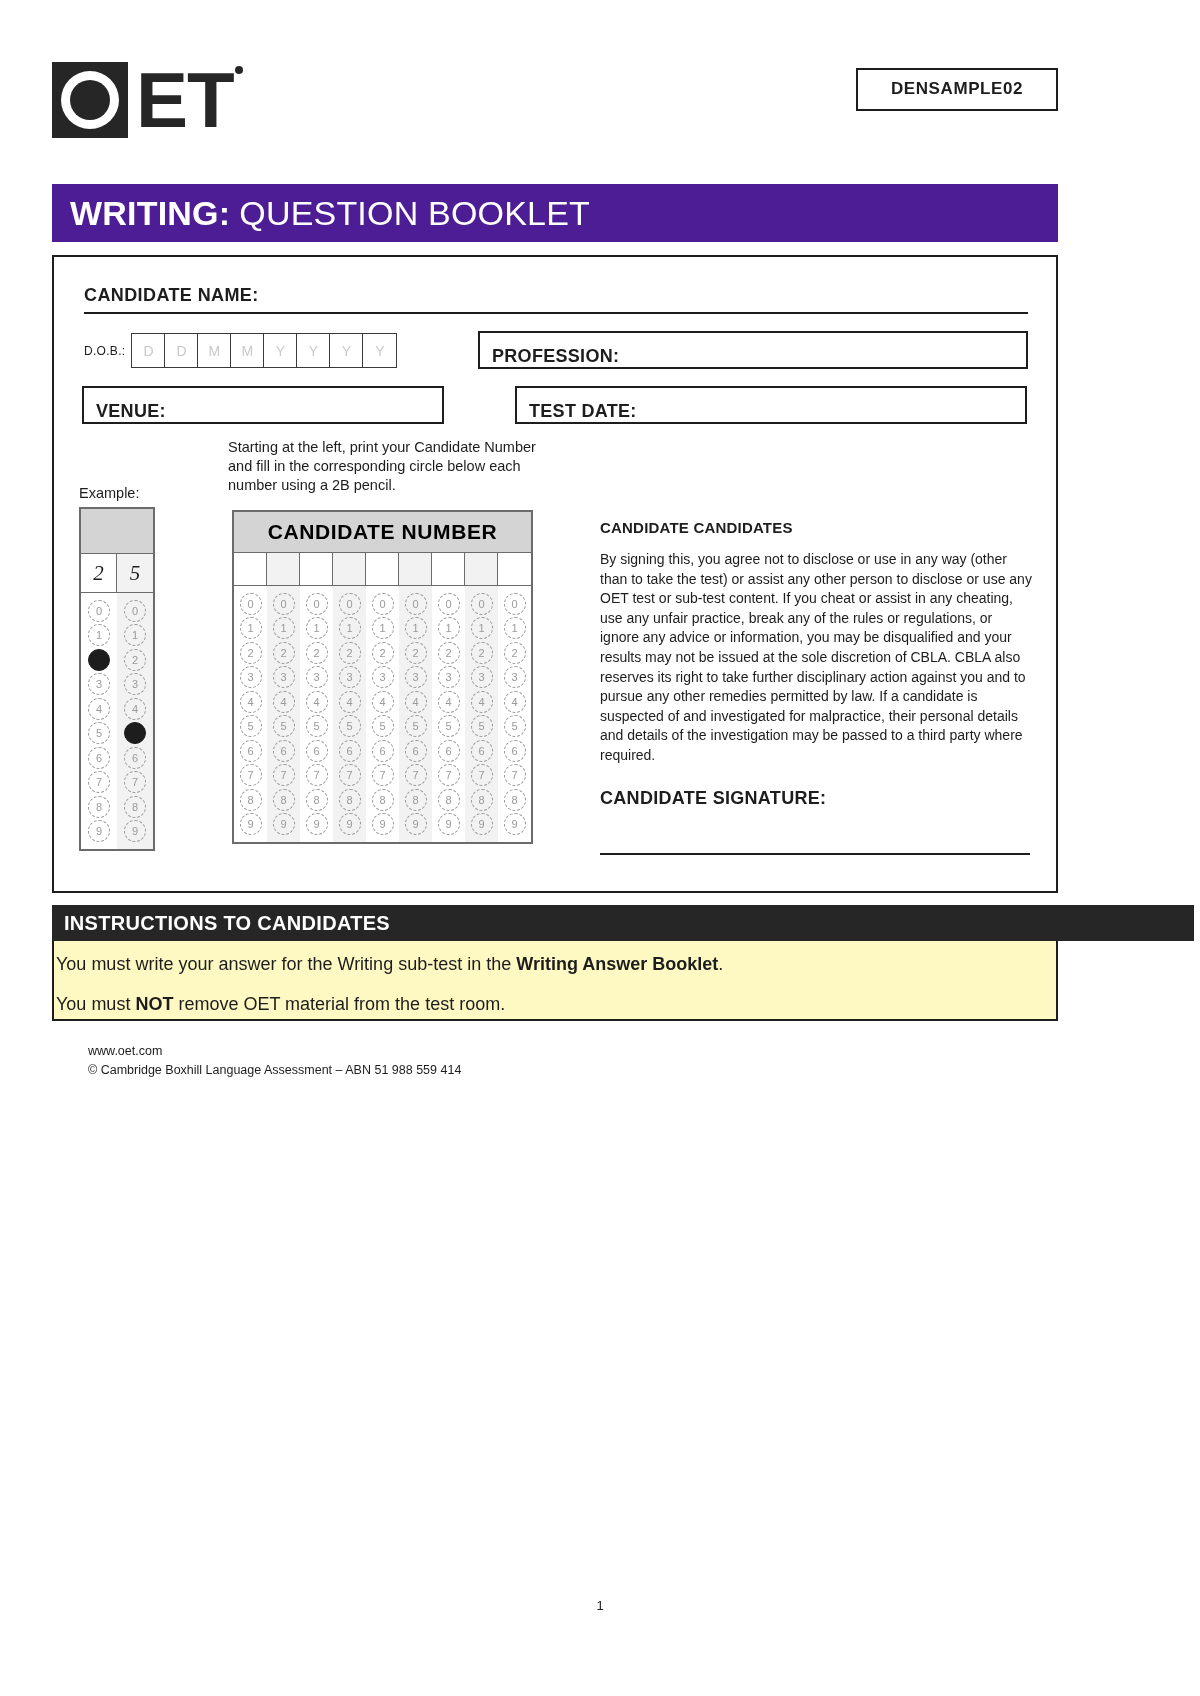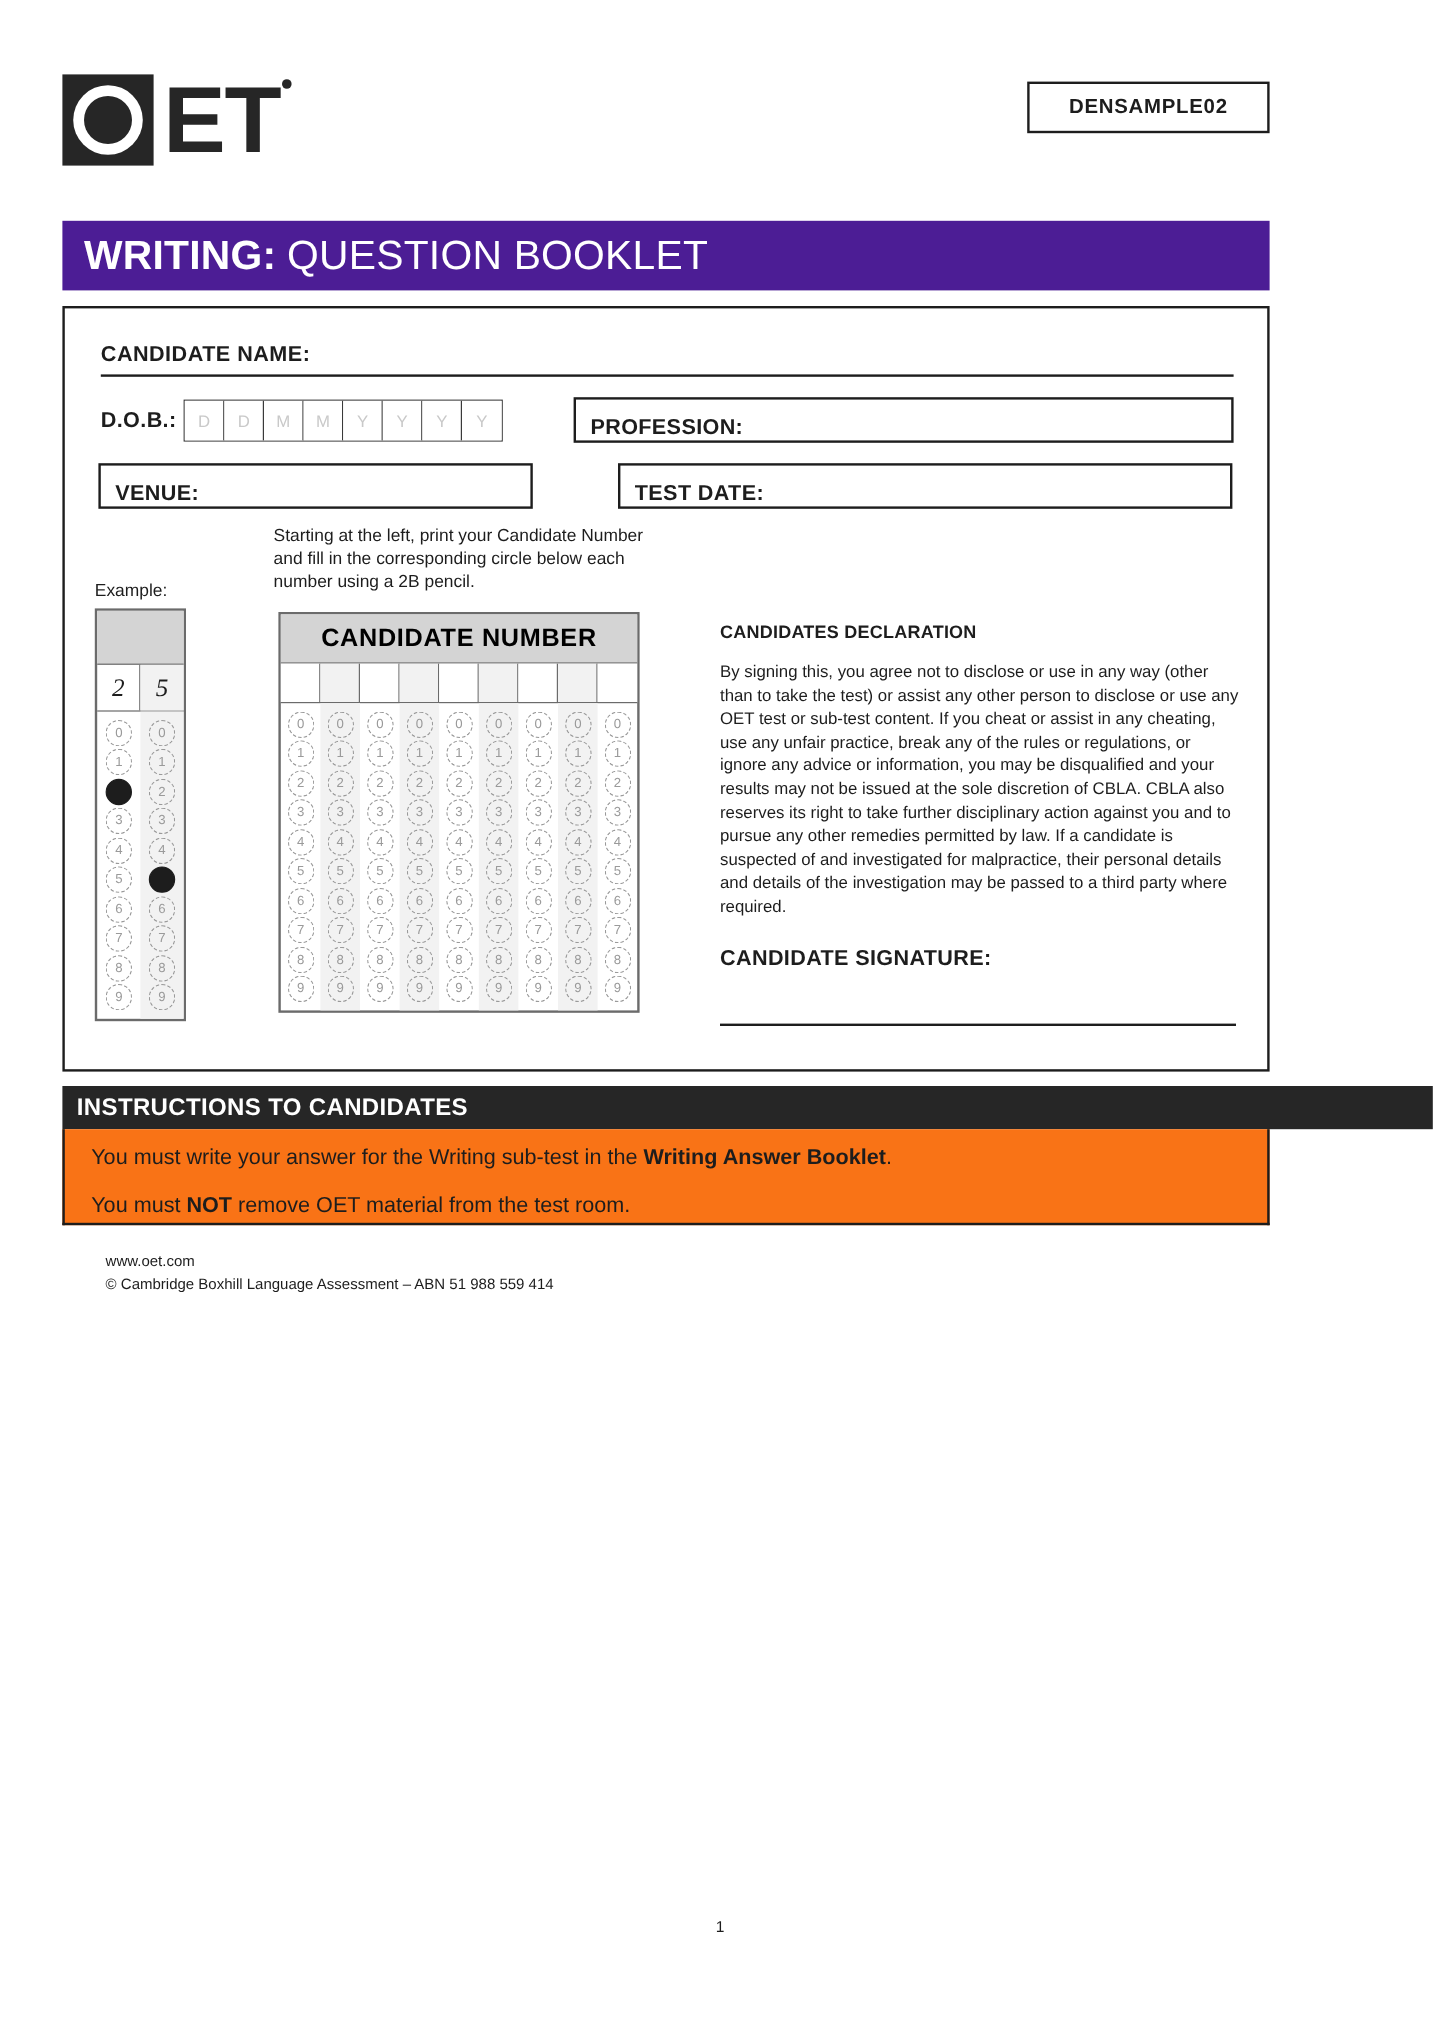--- a/index.html
+++ b/index.html
@@ -157,22 +157,22 @@
   }
 
   .dob-row {
     position: absolute;
     left: 30px;
     top: 76px;
     display: flex;
     align-items: center;
   }
   .dob-label {
-    font-size: 18px;
-    font-weight: bold;
+    font-size: 12px;
+    font-weight: normal;
     letter-spacing: 0.3px;
     margin-right: 6px;
   }
   .dob-boxes {
     display: flex;
     border: 1px solid #3a3a3a;
   }
   .dob-cell {
     width: 33px;
     height: 33px;
@@ -387,22 +387,22 @@
   }
   .instr-box {
     position: absolute;
     left: 52px;
     top: 941px;
     width: 1006px;
     height: 80px;
     border: 2px solid #1d1d1d;
     border-top: none;
     box-sizing: border-box;
-    background: #f97316;
-    padding: 12px 22px;
+    background: #fef9c3;
+    padding: 12px 2px;
   }
   .instr-line {
     font-size: 18px;
     line-height: 22px;
     margin-bottom: 18px;
   }
   .instr-line:last-child { margin-bottom: 0; }
   .instr-line b { font-weight: bold; }
 
   
@@ -631,21 +631,21 @@
             <div class="bub">5</div>
             <div class="bub">6</div>
             <div class="bub">7</div>
             <div class="bub">8</div>
             <div class="bub">9</div>
           </div>
         </div>
     </div>
 
     <div class="declaration">
-      <div class="decl-title">CANDIDATES DECLARATION</div>
+      <div class="decl-title">CANDIDATE CANDIDATES</div>
       <div class="decl-body">By signing this, you agree not to disclose or use in any way (other than to take the test) or assist any other person to disclose or use any OET test or sub-test content. If you cheat or assist in any cheating, use any unfair practice, break any of the rules or regulations, or ignore any advice or information, you may be disqualified and your results may not be issued at the sole discretion of CBLA. CBLA also reserves its right to take further disciplinary action against you and to pursue any other remedies permitted by law. If a candidate is suspected of and investigated for malpractice, their personal details and details of the investigation may be passed to a third party where required.</div>
       <div class="sig-label">CANDIDATE SIGNATURE:</div>
       <div class="sig-rule"></div>
     </div>
   </div>
 
   <div class="instr-banner">INSTRUCTIONS TO CANDIDATES</div>
   <div class="instr-box">
     <div class="instr-line">
       <span>You must write your answer for the Writing sub-test in the </span><b>Writing Answer Booklet</b><span>.</span>

